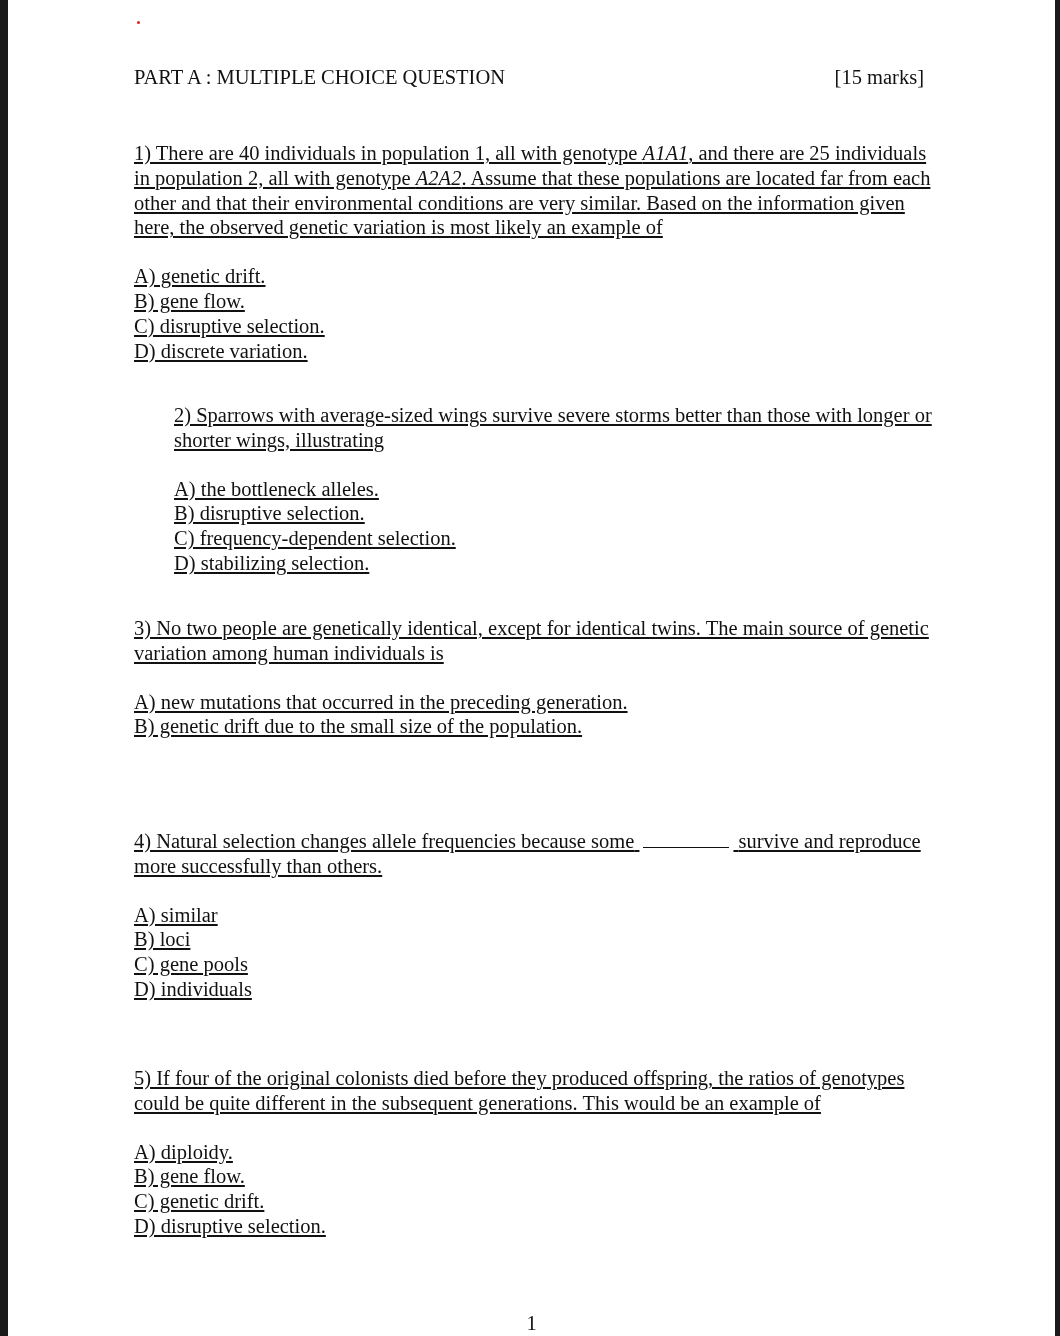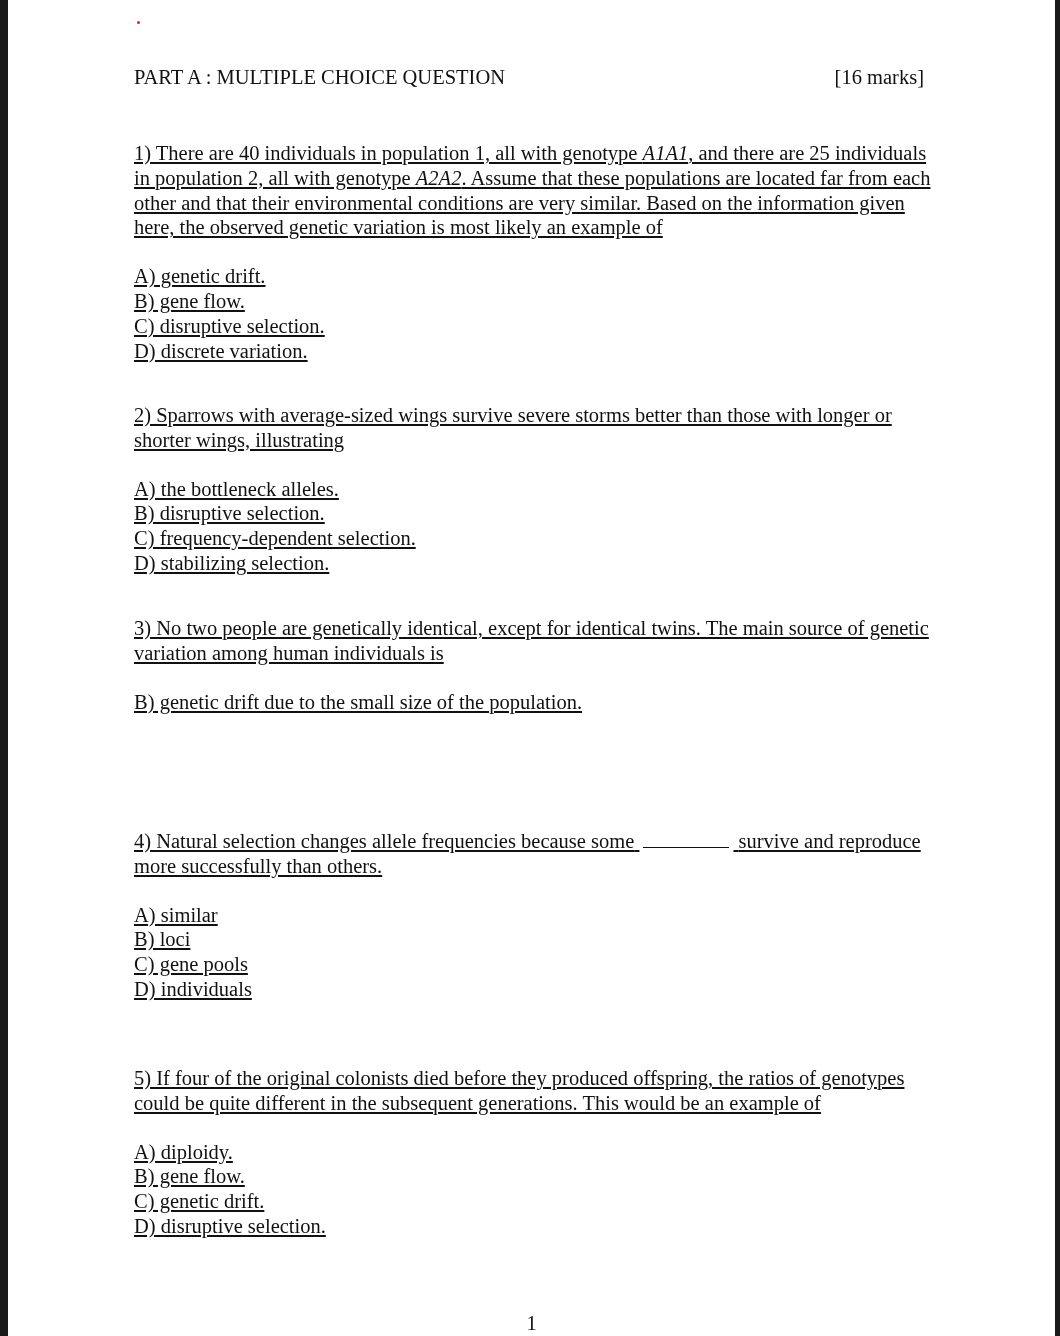--- a/index.html
+++ b/index.html
@@ -17,46 +17,47 @@
   i { font-style:italic; }
 </style>
 </head>
 <body>
 
 <div class="page">
   <div class="dot"></div>
 
   <div class="header">
     <span>PART A : MULTIPLE CHOICE QUESTION</span>
-    <span>[16 marks]</span>
+    <span>[15 marks]</span>
   </div>
 
   <div class="q" style="top:141px;">
     <p class="stem"><span>1) There are 40 individuals in population 1, all with genotype </span><i>A1A1</i><span>, and there are 25 individuals in population 2, all with genotype </span><i>A2A2</i><span>. Assume that these populations are located far from each other and that their environmental conditions are very similar. Based on the information given here, the observed genetic variation is most likely an example of</span></p>
     <div class="opts">
       <div class="opt">A) genetic drift.</div>
       <div class="opt">B) gene flow.</div>
       <div class="opt">C) disruptive selection.</div>
       <div class="opt">D) discrete variation.</div>
     </div>
   </div>
 
-  <div class="q" style="top:403px;">
+  <div class="q" style="top:403px;margin-left:40px;">
     <p class="stem">2) Sparrows with average-sized wings survive severe storms better than those with longer or shorter wings, illustrating</p>
     <div class="opts">
       <div class="opt">A) the bottleneck alleles.</div>
       <div class="opt">B) disruptive selection.</div>
       <div class="opt">C) frequency-dependent selection.</div>
       <div class="opt">D) stabilizing selection.</div>
     </div>
   </div>
 
   <div class="q" style="top:616px;">
     <p class="stem">3) No two people are genetically identical, except for identical twins. The main source of genetic variation among human individuals is</p>
     <div class="opts">
+      <div class="opt">A) new mutations that occurred in the preceding generation.</div>
       <div class="opt">B) genetic drift due to the small size of the population.</div>
     </div>
   </div>
 
   <div class="q" style="top:829px;">
     <p class="stem"><span>4) Natural selection changes allele frequencies because some</span> <span class="blank"></span> <span>survive and reproduce more successfully than others.</span></p>
     <div class="opts">
       <div class="opt">A) similar</div>
       <div class="opt">B) loci</div>
       <div class="opt">C) gene pools</div>

